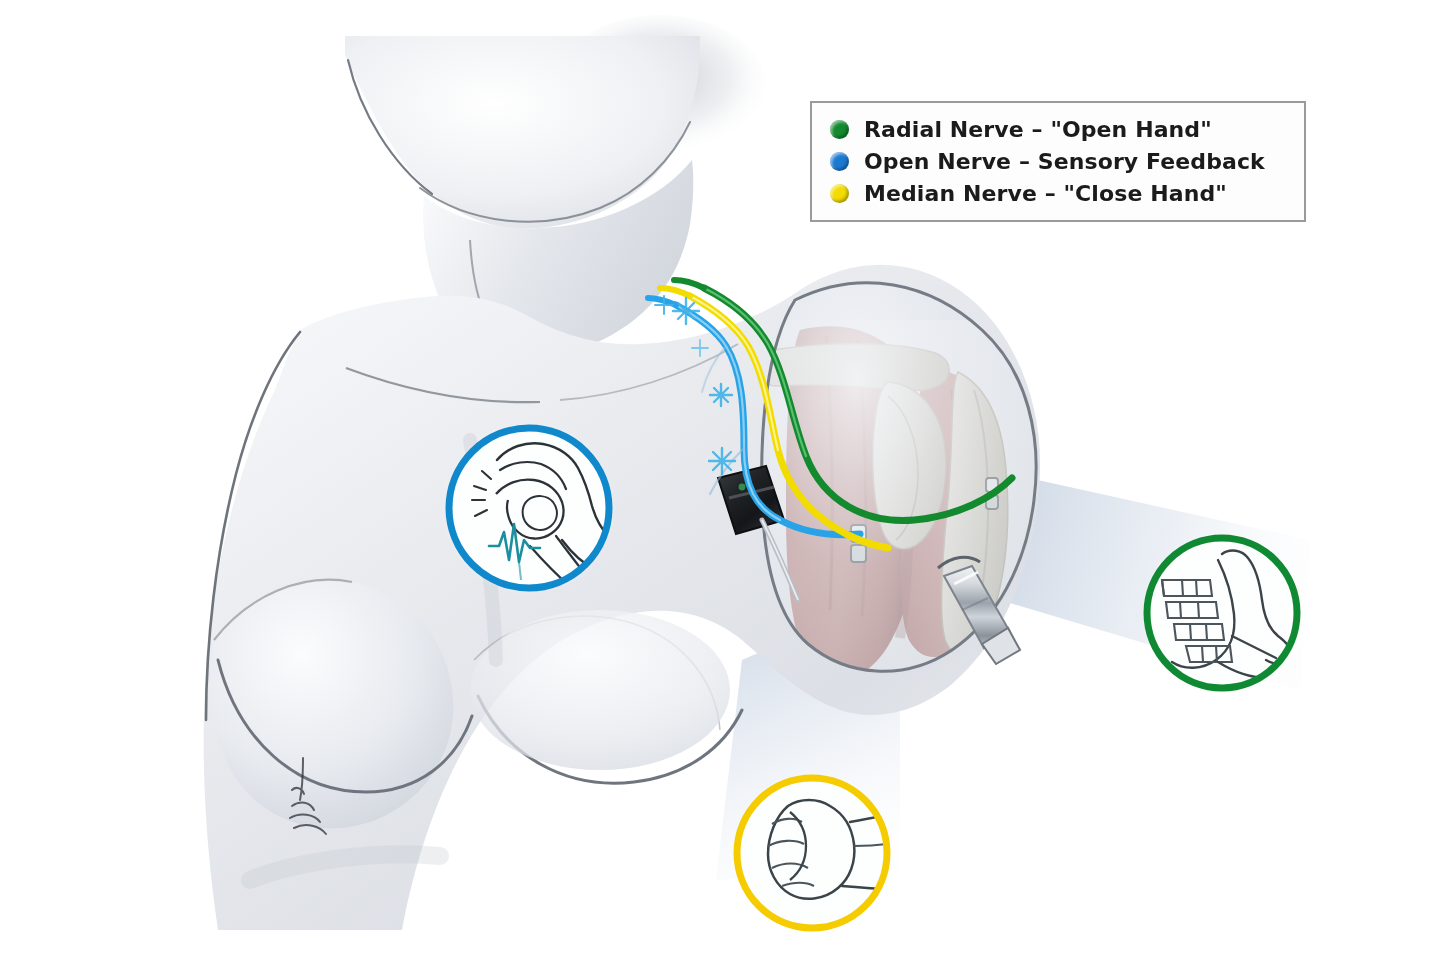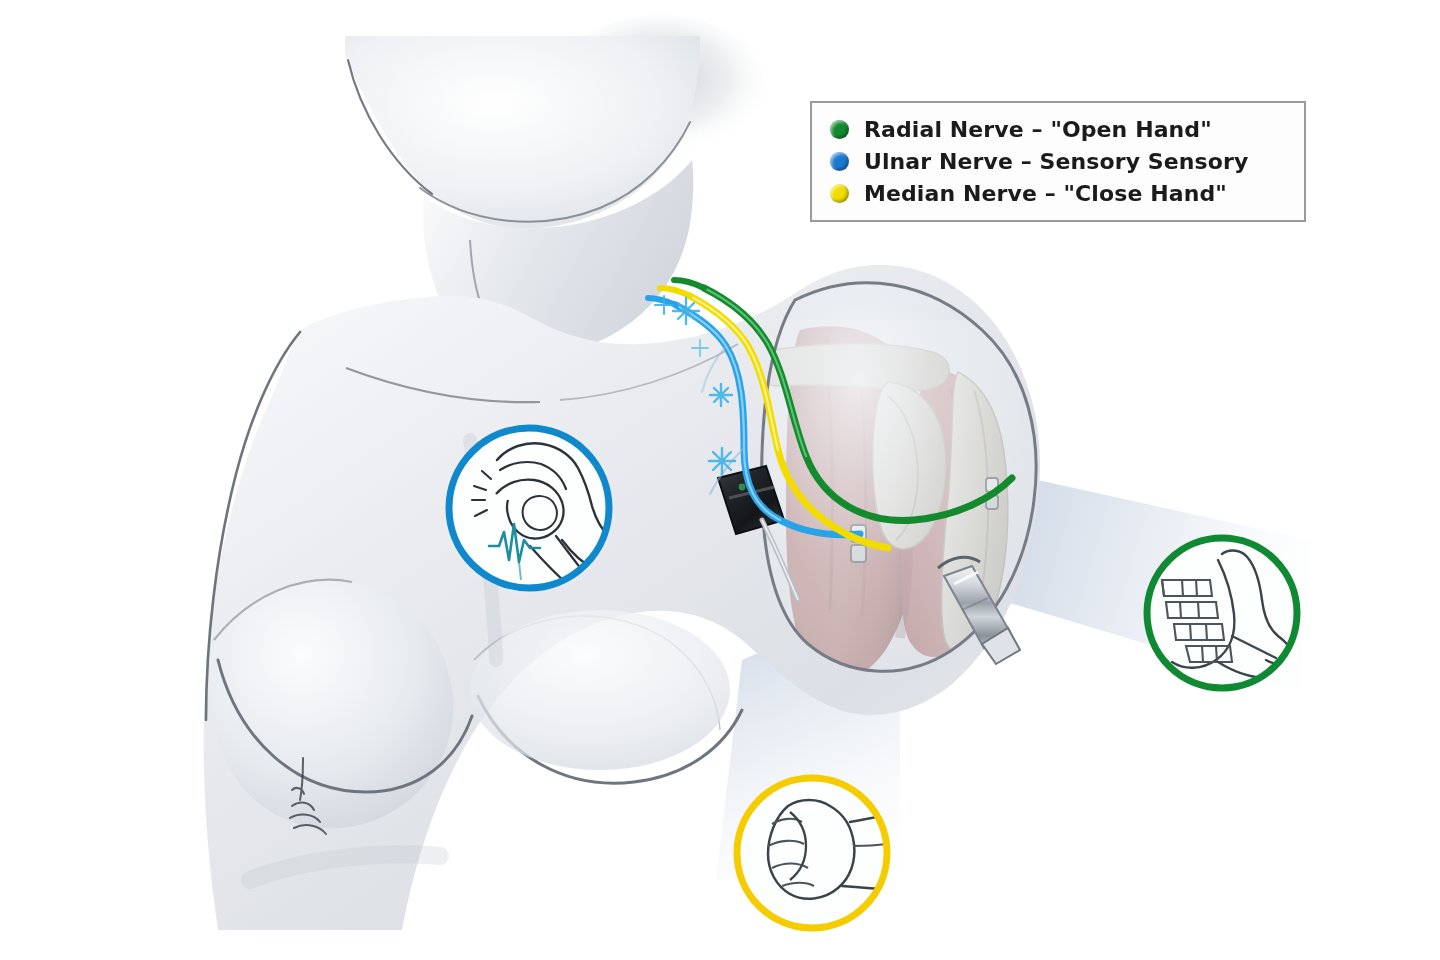--- a/index.html
+++ b/index.html
@@ -483,21 +483,21 @@
     </g>
   </svg>
 
   <div id="legend">
     <div class="legend-row">
       <span class="legend-dot" style="background:#138a2e"></span>
       <span class="legend-label">Radial Nerve – "Open Hand"</span>
     </div>
     <div class="legend-row">
       <span class="legend-dot" style="background:#1a7ad2"></span>
-      <span class="legend-label">Ulnar Nerve – Sensory Sensory</span>
+      <span class="legend-label">Open Nerve – Sensory Feedback</span>
     </div>
     <div class="legend-row">
       <span class="legend-dot" style="background:#f2dc00"></span>
       <span class="legend-label">Median Nerve – "Close Hand"</span>
     </div>
   </div>
 
 </div>
 
 </body></html>

